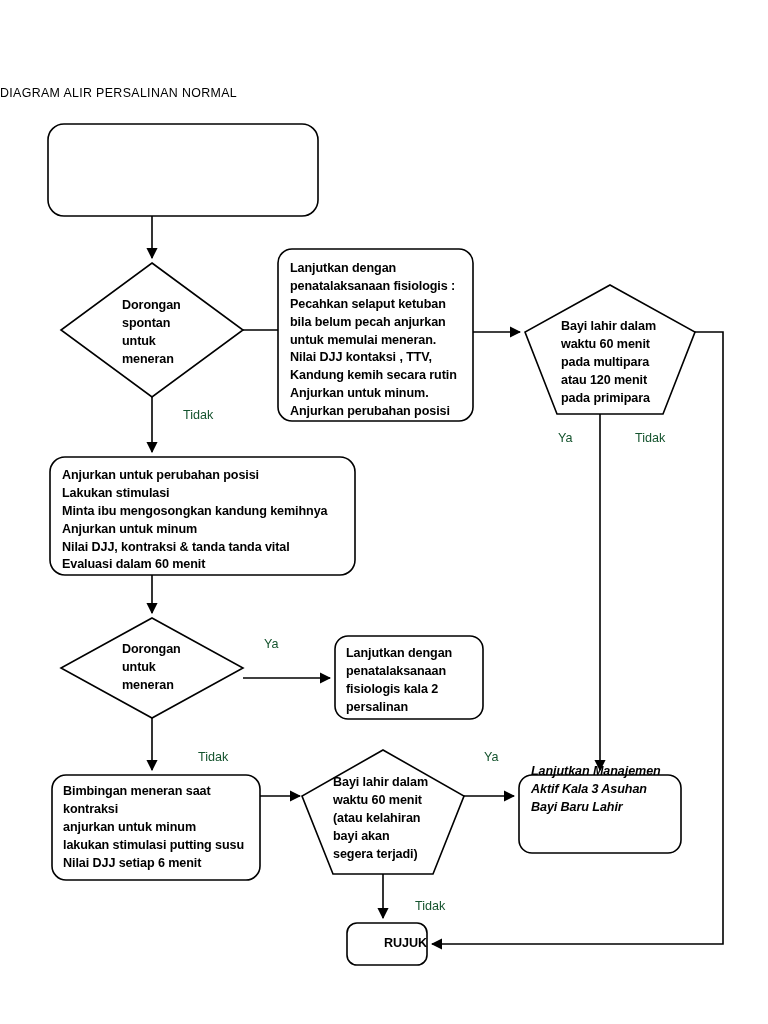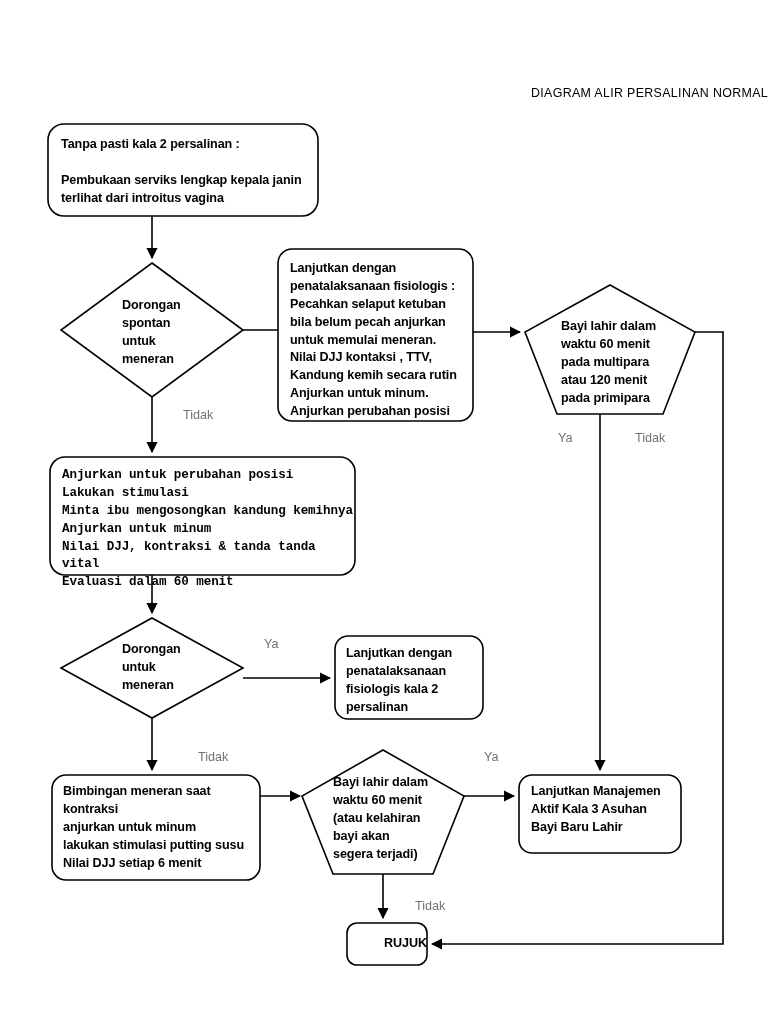--- a/index.html
+++ b/index.html
@@ -30,29 +30,29 @@
     color: #000000;
     line-height: 1.42;
     white-space: pre-line;
     letter-spacing: -0.1px;
   }
   .edge-label {
     position: absolute;
     font-family: "Liberation Sans", sans-serif;
     font-size: 12.6px;
     font-weight: 400;
-    color: #737373;
+    color: #14532d;
     white-space: nowrap;
   }
   #diagram-title {
     position: absolute;
     left: 0;
     top: 86px;
     width: 768px;
-    text-align: right;
+    text-align: left;
     font-family: "Liberation Sans", sans-serif;
     font-size: 12.4px;
     font-weight: 400;
     letter-spacing: 0.35px;
     color: #000000;
   }
 </style>
 </head>
 <body>
 
@@ -107,24 +107,20 @@
 
     <line x1="464" y1="796" x2="514" y2="796" stroke="#000000" stroke-width="1.6" marker-end="url(#arrow)"></line>
 
     <line x1="383" y1="874" x2="383" y2="918" stroke="#000000" stroke-width="1.6" marker-end="url(#arrow)"></line>
 
     <line x1="600" y1="414" x2="600" y2="770" stroke="#000000" stroke-width="1.6" marker-end="url(#arrow)"></line>
 
     <polyline points="695,332 723,332 723,944 432,944" fill="none" stroke="#000000" stroke-width="1.6" marker-end="url(#arrow)"></polyline>
   </svg>
 
-  <div class="node-text" style="left:61px; top:136px; width:250px;">Tanpa pasti kala 2 persalinan :
-
-Pembukaan serviks lengkap kepala janin
-terlihat dari introitus vagina</div>
 
   <div class="node-text" style="left:122px; top:297px; width:110px;">Dorongan
 spontan
 untuk
 meneran</div>
 
   <div class="node-text" style="left:290px; top:260px; width:180px;">Lanjutkan dengan
 penatalaksanaan fisiologis :
 Pecahkan selaput ketuban
 bila belum pecah anjurkan
@@ -133,21 +129,21 @@
 Kandung kemih secara rutin
 Anjurkan untuk minum.
 Anjurkan perubahan posisi</div>
 
   <div class="node-text" style="left:561px; top:318px; width:140px;">Bayi lahir dalam
 waktu 60 menit
 pada multipara
 atau 120 menit
 pada primipara</div>
 
-  <div class="node-text" style="left:62px; top:467px; width:292px;font-family:Liberation Mono, monospace;">Anjurkan untuk perubahan posisi
+  <div class="node-text" style="left:62px; top:467px; width:292px;">Anjurkan untuk perubahan posisi
 Lakukan stimulasi
 Minta ibu mengosongkan kandung kemihnya
 Anjurkan untuk minum
 Nilai DJJ, kontraksi &amp; tanda tanda vital
 Evaluasi dalam 60 menit</div>
 
   <div class="node-text" style="left:122px; top:641px; width:110px;">Dorongan
 untuk
 meneran</div>
 
@@ -161,21 +157,21 @@
 anjurkan untuk minum
 lakukan stimulasi putting susu
 Nilai DJJ setiap 6 menit</div>
 
   <div class="node-text" style="left:333px; top:774px; width:140px;">Bayi lahir dalam
 waktu 60 menit
 (atau kelahiran
 bayi  akan
 segera terjadi)</div>
 
-  <div class="node-text" style="left:531px; top:783px; width:155px;">Lanjutkan Manajemen
+  <div class="node-text" style="left:531px; top:763px; width:155px;font-style:italic;">Lanjutkan Manajemen
 Aktif Kala 3 Asuhan
 Bayi Baru Lahir</div>
 
   <div class="node-text" style="left:360px; top:935px; width:70px;margin-left:24px;">RUJUK</div>
 
   <div class="edge-label" style="left:183px; top:408px;">Tidak</div>
 
   <div class="edge-label" style="left:558px; top:431px;">Ya</div>
 
   <div class="edge-label" style="left:635px; top:431px;">Tidak</div>

